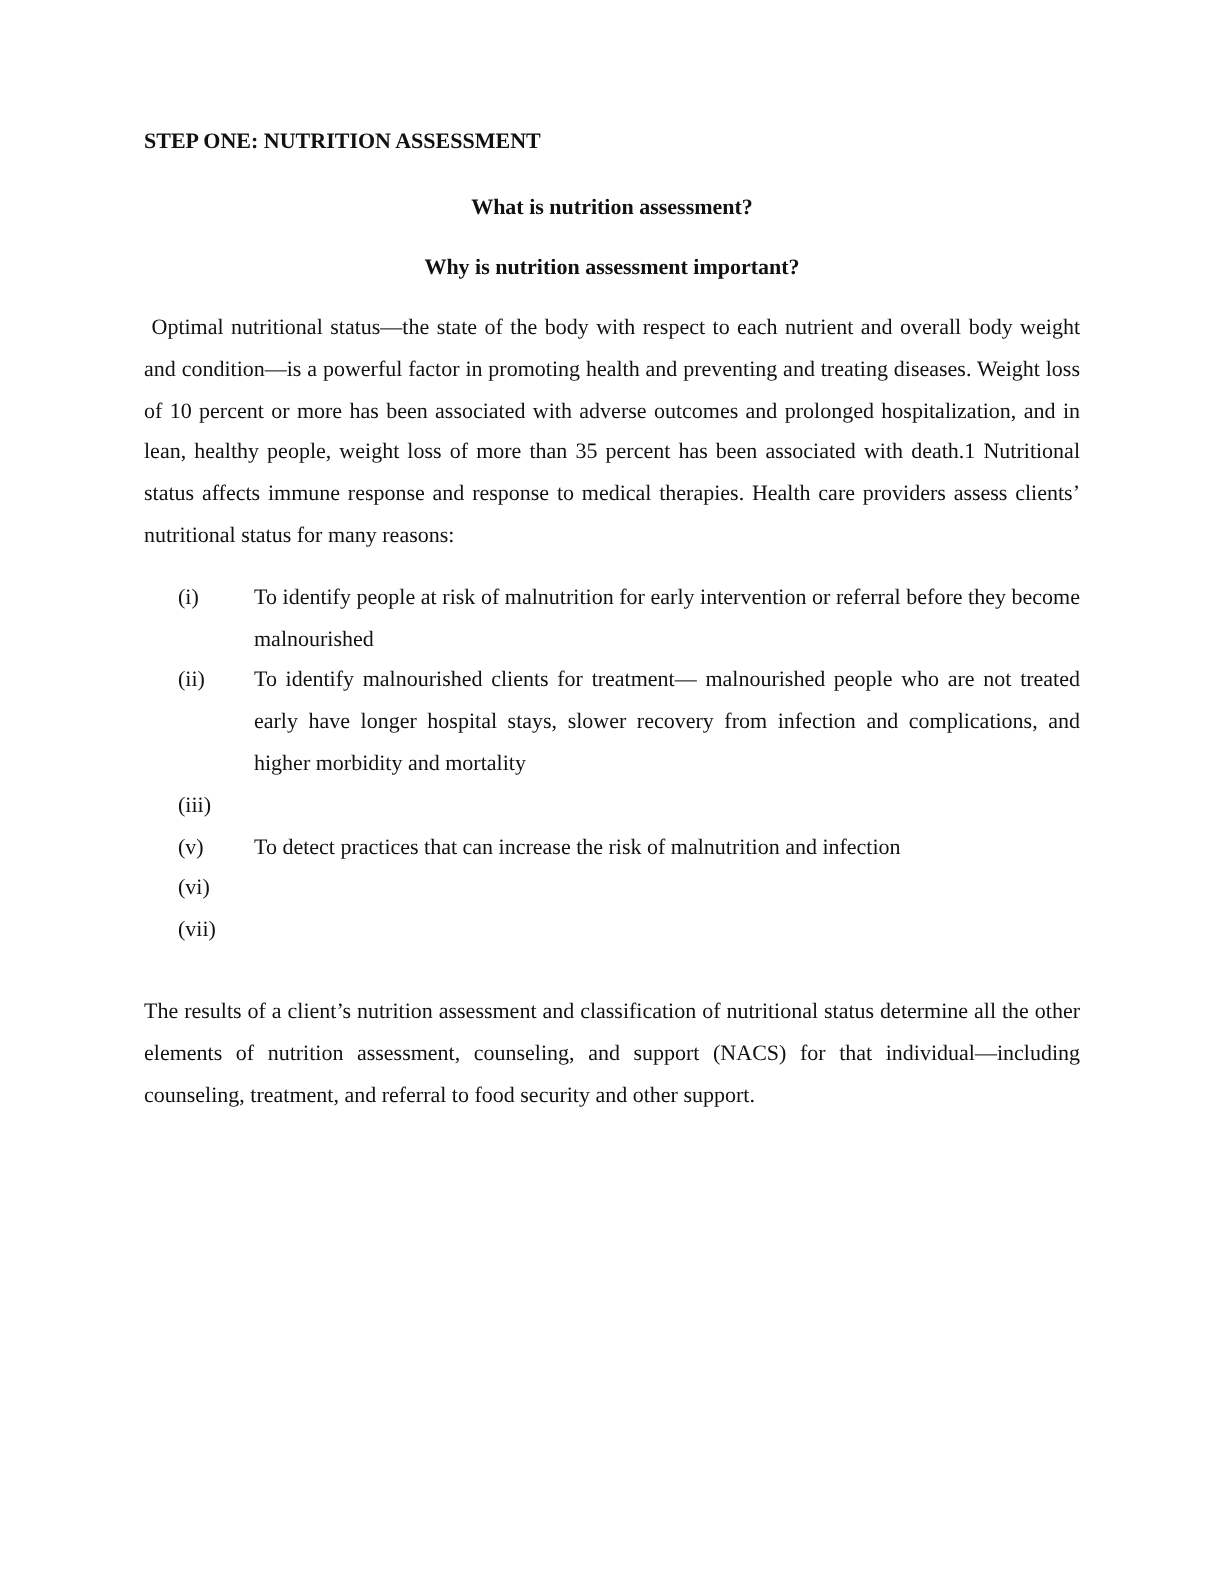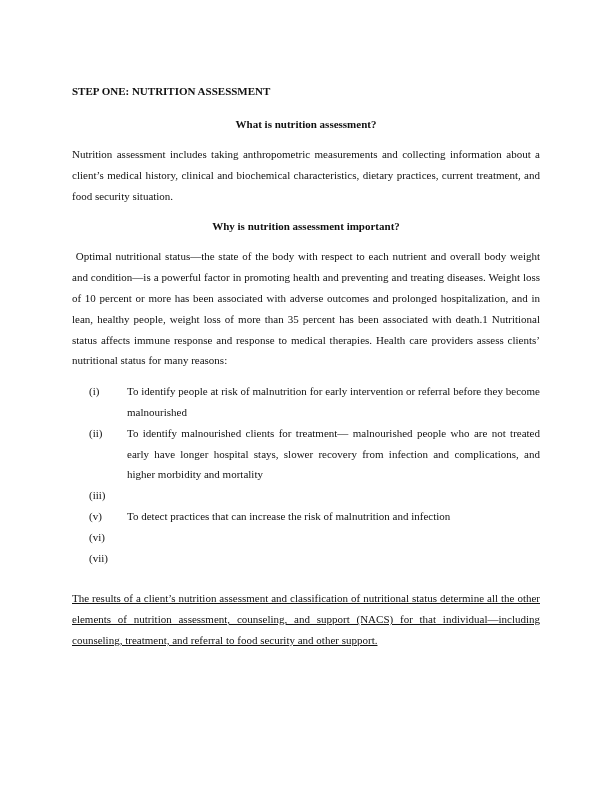--- a/index.html
+++ b/index.html
@@ -2,40 +2,39 @@
 <html><head>
 <meta charset="utf-8">
 <style>
   html, body { margin: 0; padding: 0; background: #ffffff; }
   body {
     width: 612px; height: 792px; position: relative; overflow: hidden;
     font-family: "Liberation Serif", "DejaVu Serif", serif;
     color: #111111;
   }
   .page {
-    position: absolute; left: 72px; top: 81px; width: 468px;
+    position: absolute; left: 72px; top: 61px; width: 468px;
     font-size: 11px; line-height: 20.8px;
   }
   .h-main { font-weight: bold; font-size: 11px; margin: 0 0 13px 0; line-height: 20px; }
   .h-sub { font-weight: bold; font-size: 11px; margin: 0 0 10px 0; line-height: 20px; text-align: center; }
   .para { text-align: justify; margin: 0 0 10px 0; }
   .list { margin: 0 0 10px 0; padding: 0; list-style: none; }
   .list-item { display: flex; }
   .num { width: 38px; flex: 0 0 38px; padding-left: 17px; }
   .txt { flex: 1; text-align: justify; }
-  .p-after { margin-top: 20px; text-decoration: underline; }
+  .p-after { margin-top: 20px; }
 </style>
 </head>
 <body>
 
 <div class="page">
   <div class="h-main">STEP ONE: NUTRITION ASSESSMENT</div>
 
   <div class="h-sub">What is nutrition assessment?</div>
-  <p class="para">Nutrition assessment includes taking anthropometric measurements and collecting information about a client’s medical history, clinical and biochemical characteristics, dietary practices, current treatment, and food security situation.</p>
 
   <div class="h-sub">Why is nutrition assessment important?</div>
   <p class="para" style="white-space: pre-wrap;"> Optimal nutritional status—the state of the body with respect to each nutrient and overall body weight and condition—is a powerful factor in promoting health and preventing and treating diseases. Weight loss of 10 percent or more has been associated with adverse outcomes and prolonged hospitalization, and in lean, healthy people, weight loss of more than 35 percent has been associated with death.1 Nutritional status affects immune response and response to medical therapies. Health care providers assess clients’ nutritional status for many reasons:</p>
 
   <ul class="list">
     <li class="list-item">
       <span class="num">(i)</span>
       <span class="txt">To identify people at risk of malnutrition for early intervention or referral before they become malnourished</span>
     </li>
     <li class="list-item">

